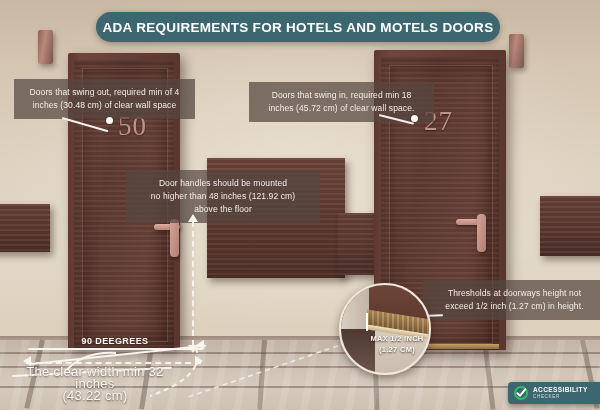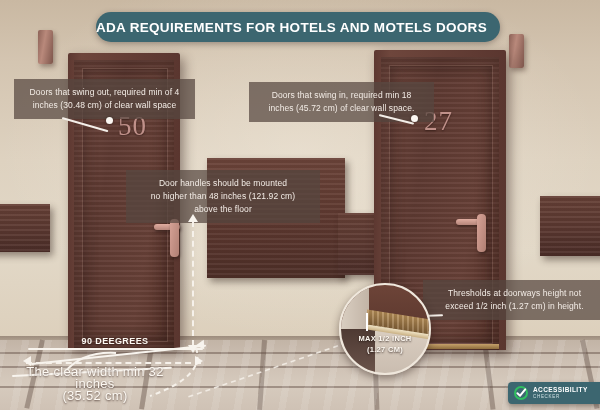--- a/index.html
+++ b/index.html
@@ -107,21 +107,21 @@
     text-align:center;
     letter-spacing:.1px;
   }
   .leader{position:absolute;height:2px;background:#f4efe9;transform-origin:left center;border-radius:1px;}
   .leader-dot{position:absolute;width:7px;height:7px;border-radius:50%;background:#fbf7f2;box-shadow:0 0 3px rgba(0,0,0,.35);}
 
   
   .title-bar{
     position:absolute;left:96px;top:12px;width:404px;height:30px;
     background:#3c6670;border-radius:15px;
-    display:flex;align-items:center;justify-content:flex-start;
+    display:flex;align-items:center;justify-content:center;
     box-shadow:0 2px 6px rgba(40,30,25,.35);
   }
   .title-text{
     color:#fff;font-size:13.5px;font-weight:bold;letter-spacing:.3px;white-space:nowrap;
   }
 
   
   .dash-v{
     position:absolute;width:0;border-left:2px dashed #f6f1ea;
   }
@@ -158,20 +158,21 @@
     position:absolute;left:26px;top:45px;width:70px;height:5px;
     transform:skewY(9deg);background:linear-gradient(180deg,#f0e4c7,#c9b083);
   }
   .mag-wallL{position:absolute;left:0;top:0;width:28px;height:50px;background:linear-gradient(90deg,#d9cec1,#c2b4a6);}
   .mag-floorL{position:absolute;left:0;top:44px;width:34px;height:44px;background:linear-gradient(180deg,#4e3a33,#6a534a);}
   .mag-bracket{position:absolute;left:25px;top:28px;width:1.5px;height:18px;background:#fff;}
   .mag-caption{
     position:absolute;left:0;top:48px;width:88px;text-align:center;
     color:#fdf8f1;font-size:7.5px;font-weight:bold;line-height:11px;letter-spacing:.3px;
     text-shadow:0 1px 2px rgba(30,18,14,.8);
+    padding-left:12px;
   }
   
   .threshold-strip{
     position:absolute;background:linear-gradient(180deg,#c5a06a,#8e6d3d);
   }
 
   
   .badge{
     position:absolute;left:508px;top:382px;width:84px;height:22px;
     background:#3c6670;border-radius:4px;
@@ -274,21 +275,21 @@
   <svg width="230" height="80" style="position:absolute;left:0px;top:330px;overflow:visible;">
     <path d="M196 18 Q 206 46 150 66" stroke="#f6f1ea" stroke-width="2" stroke-dasharray="5,4" fill="none"></path>
   </svg>
 
   <div class="dash-h" style="left:26px;top:362px;width:175px;"></div>
   <div class="arrow arr-up" style="left:22px;top:357px;transform:rotate(-90deg);"></div>
   <div class="arrow arr-up" style="left:194px;top:357px;transform:rotate(90deg);"></div>
   <div class="solid-line" style="left:12px;top:375px;width:160px;height:2px;transform:rotate(-3deg);"></div>
   <div class="dim-label" style="left:10px;top:366px;width:170px;">
     <span>The clear width min 32 inches</span><br>
-    <span>(35.52 cm)</span>
+    <span>(43.22 cm)</span>
   </div>
 
   <svg width="120" height="70" style="position:absolute;left:355px;top:340px;overflow:visible;">
     <line x1="0" y1="0" x2="-170" y2="58" stroke="#f6f1ea" stroke-width="1.6" stroke-dasharray="5,4" opacity="0.85"></line>
   </svg>
 
   <div class="magnifier">
     <div class="mag-wallL"></div>
     <div class="mag-floorL"></div>
     <div class="mag-thresh"></div>

